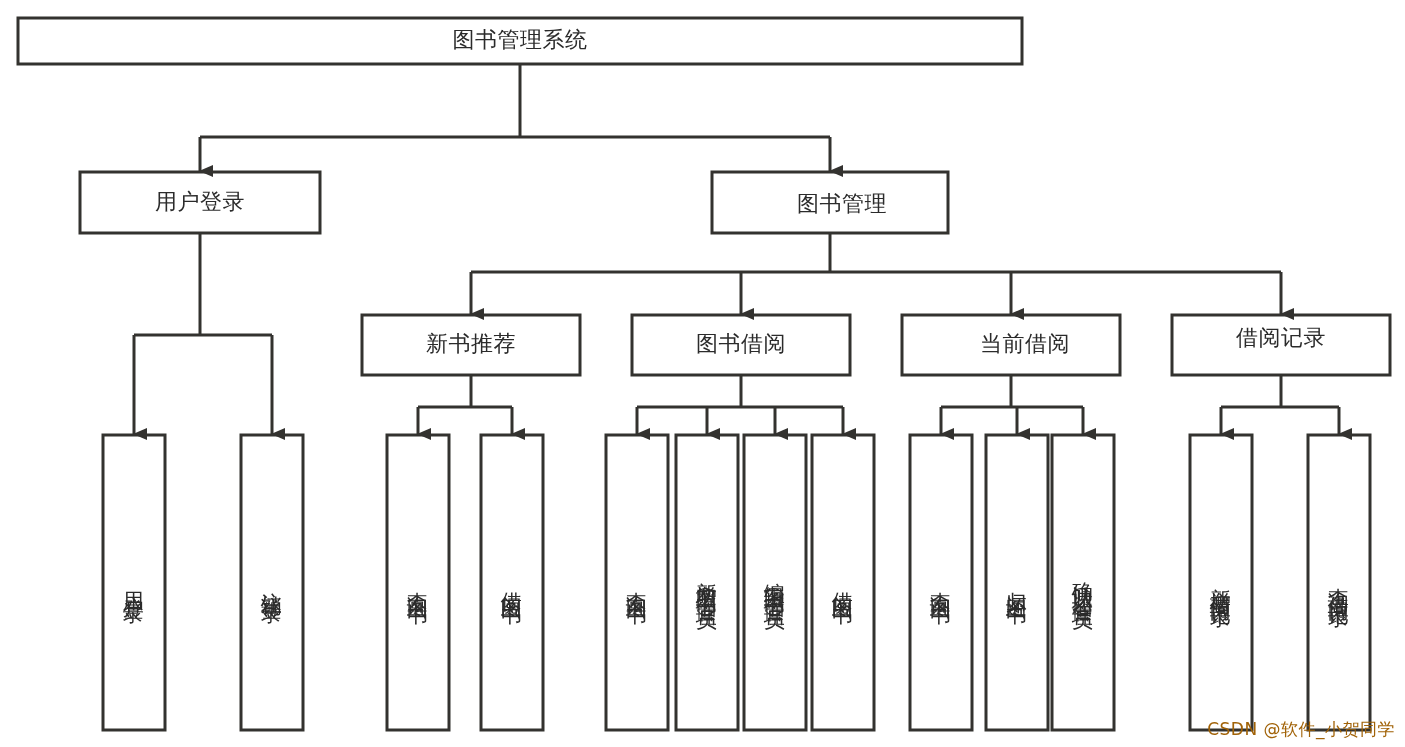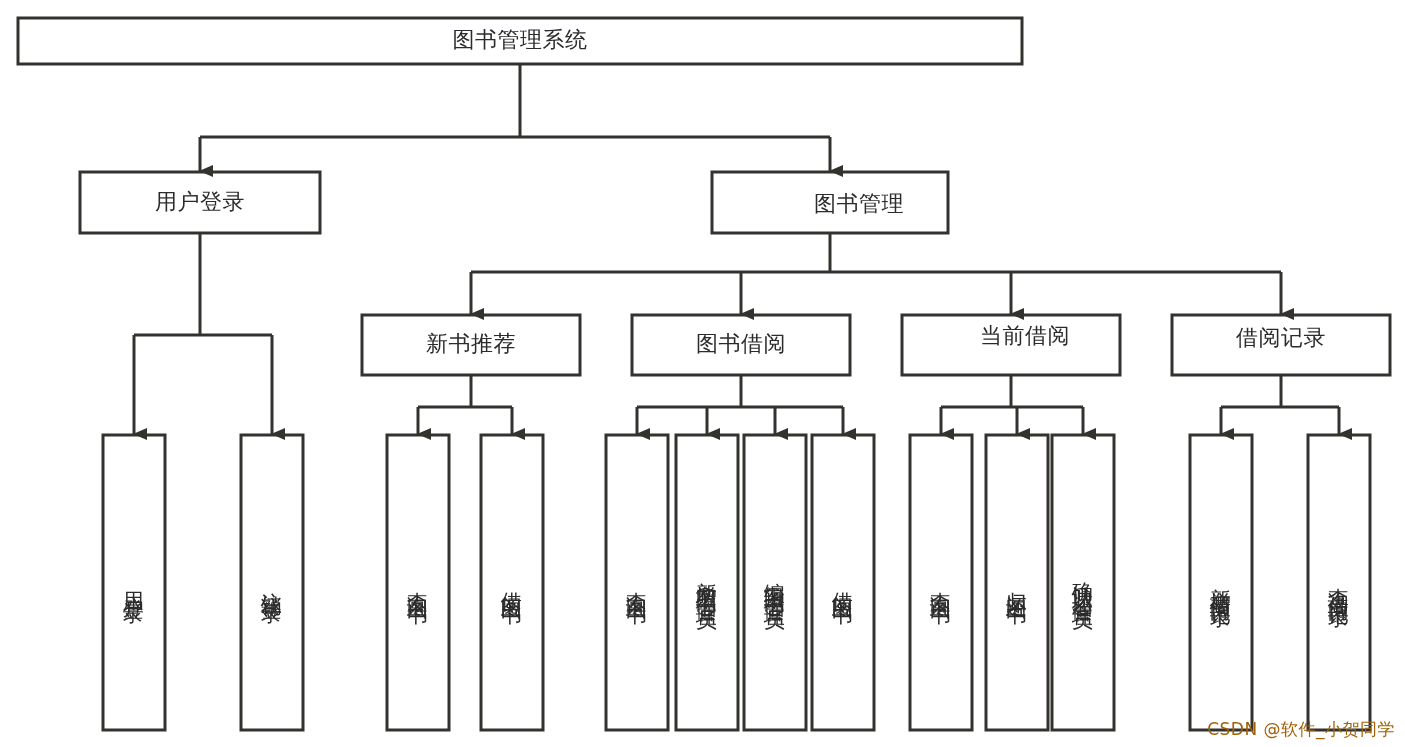--- a/index.html
+++ b/index.html
@@ -138,24 +138,24 @@
         <line x1="1281" y1="375" x2="1281" y2="407" class="connector"></line>
         <line x1="1221" y1="407" x2="1339" y2="407" class="connector"></line>
         <line x1="1221" y1="407" x2="1221" y2="434" class="connector" marker-end="url(#arrow)"></line>
         <line x1="1339" y1="407" x2="1339" y2="434" class="connector" marker-end="url(#arrow)"></line>
       </g>
   </svg>
 
   <div id="labels-layer">
       <div class="node-label" style="left: 18px; top: 18px; width: 1004px; height: 46px;">图书管理系统</div>
       <div class="node-label" style="left: 80px; top: 172px; width: 240px; height: 61px;">用户登录</div>
-      <div class="node-label" style="left: 741px; top: 172px; width: 236px; height: 65px;">图书管理</div>
+      <div class="node-label" style="left: 724px; top: 172px; width: 236px; height: 65px;">图书管理</div>
       <div class="node-label" style="left: 362px; top: 315px; width: 218px; height: 60px; border-radius: 11px;">新书推荐</div>
       <div class="node-label" style="left: 632px; top: 315px; width: 218px; height: 60px;">图书借阅</div>
-      <div class="node-label" style="left: 902px; top: 307px; width: 246px; height: 60px;">当前借阅</div>
+      <div class="node-label" style="left: 902px; top: 315px; width: 246px; height: 60px;">当前借阅</div>
       <div class="node-label" style="left: 1172px; top: 315px; width: 218px; height: 48px;">借阅记录</div>
       <div class="node-label vertical" style="left: 103px; top: 435px; width: 62px; height: 295px;">用户登录</div>
       <div class="node-label vertical" style="left: 241px; top: 435px; width: 62px; height: 295px;">注销登录</div>
       <div class="node-label vertical" style="left: 387px; top: 435px; width: 62px; height: 295px;">查询图书</div>
       <div class="node-label vertical" style="left: 481px; top: 435px; width: 62px; height: 295px;">借阅图书</div>
       <div class="node-label vertical" style="left: 606px; top: 435px; width: 62px; height: 295px;">查询图书</div>
       <div class="node-label vertical" style="left: 676px; top: 435px; width: 62px; height: 295px;">新增图书（管理员）</div>
       <div class="node-label vertical" style="left: 744px; top: 435px; width: 62px; height: 295px;">编辑图书（管理员）</div>
       <div class="node-label vertical" style="left: 812px; top: 435px; width: 62px; height: 295px;">借阅图书</div>
       <div class="node-label vertical" style="left: 910px; top: 435px; width: 62px; height: 295px;">查询图书</div>

